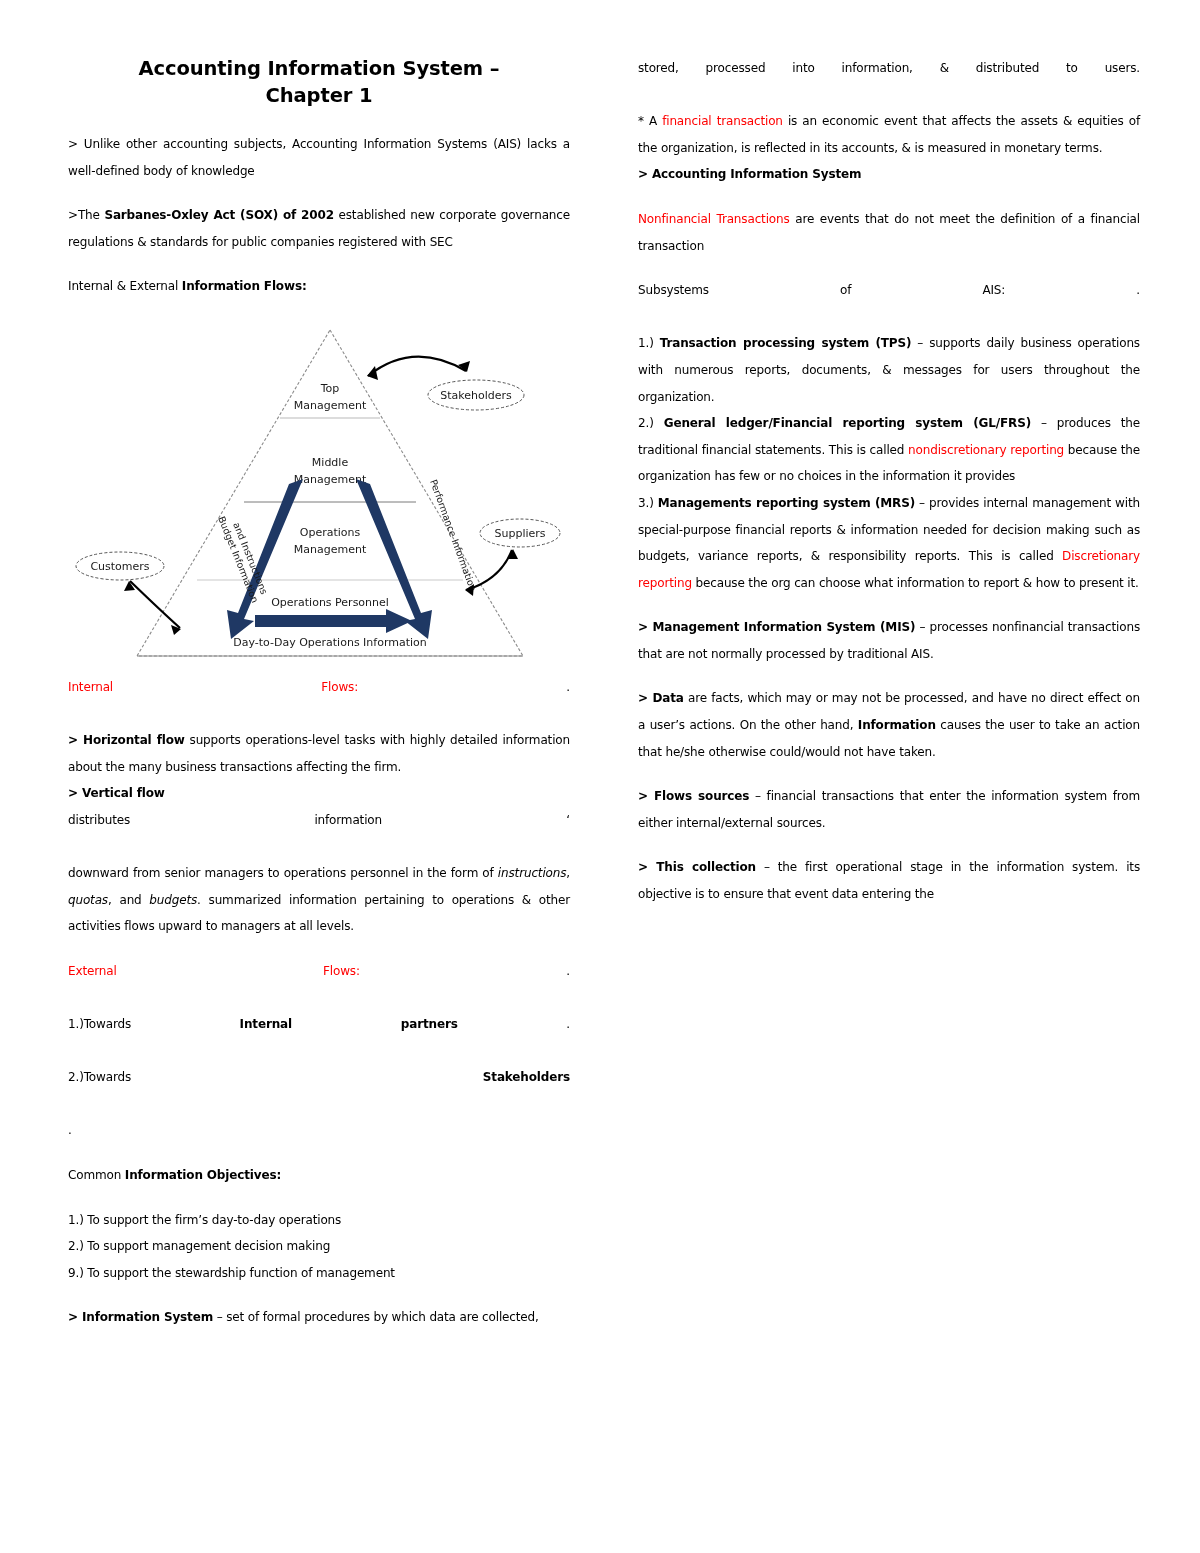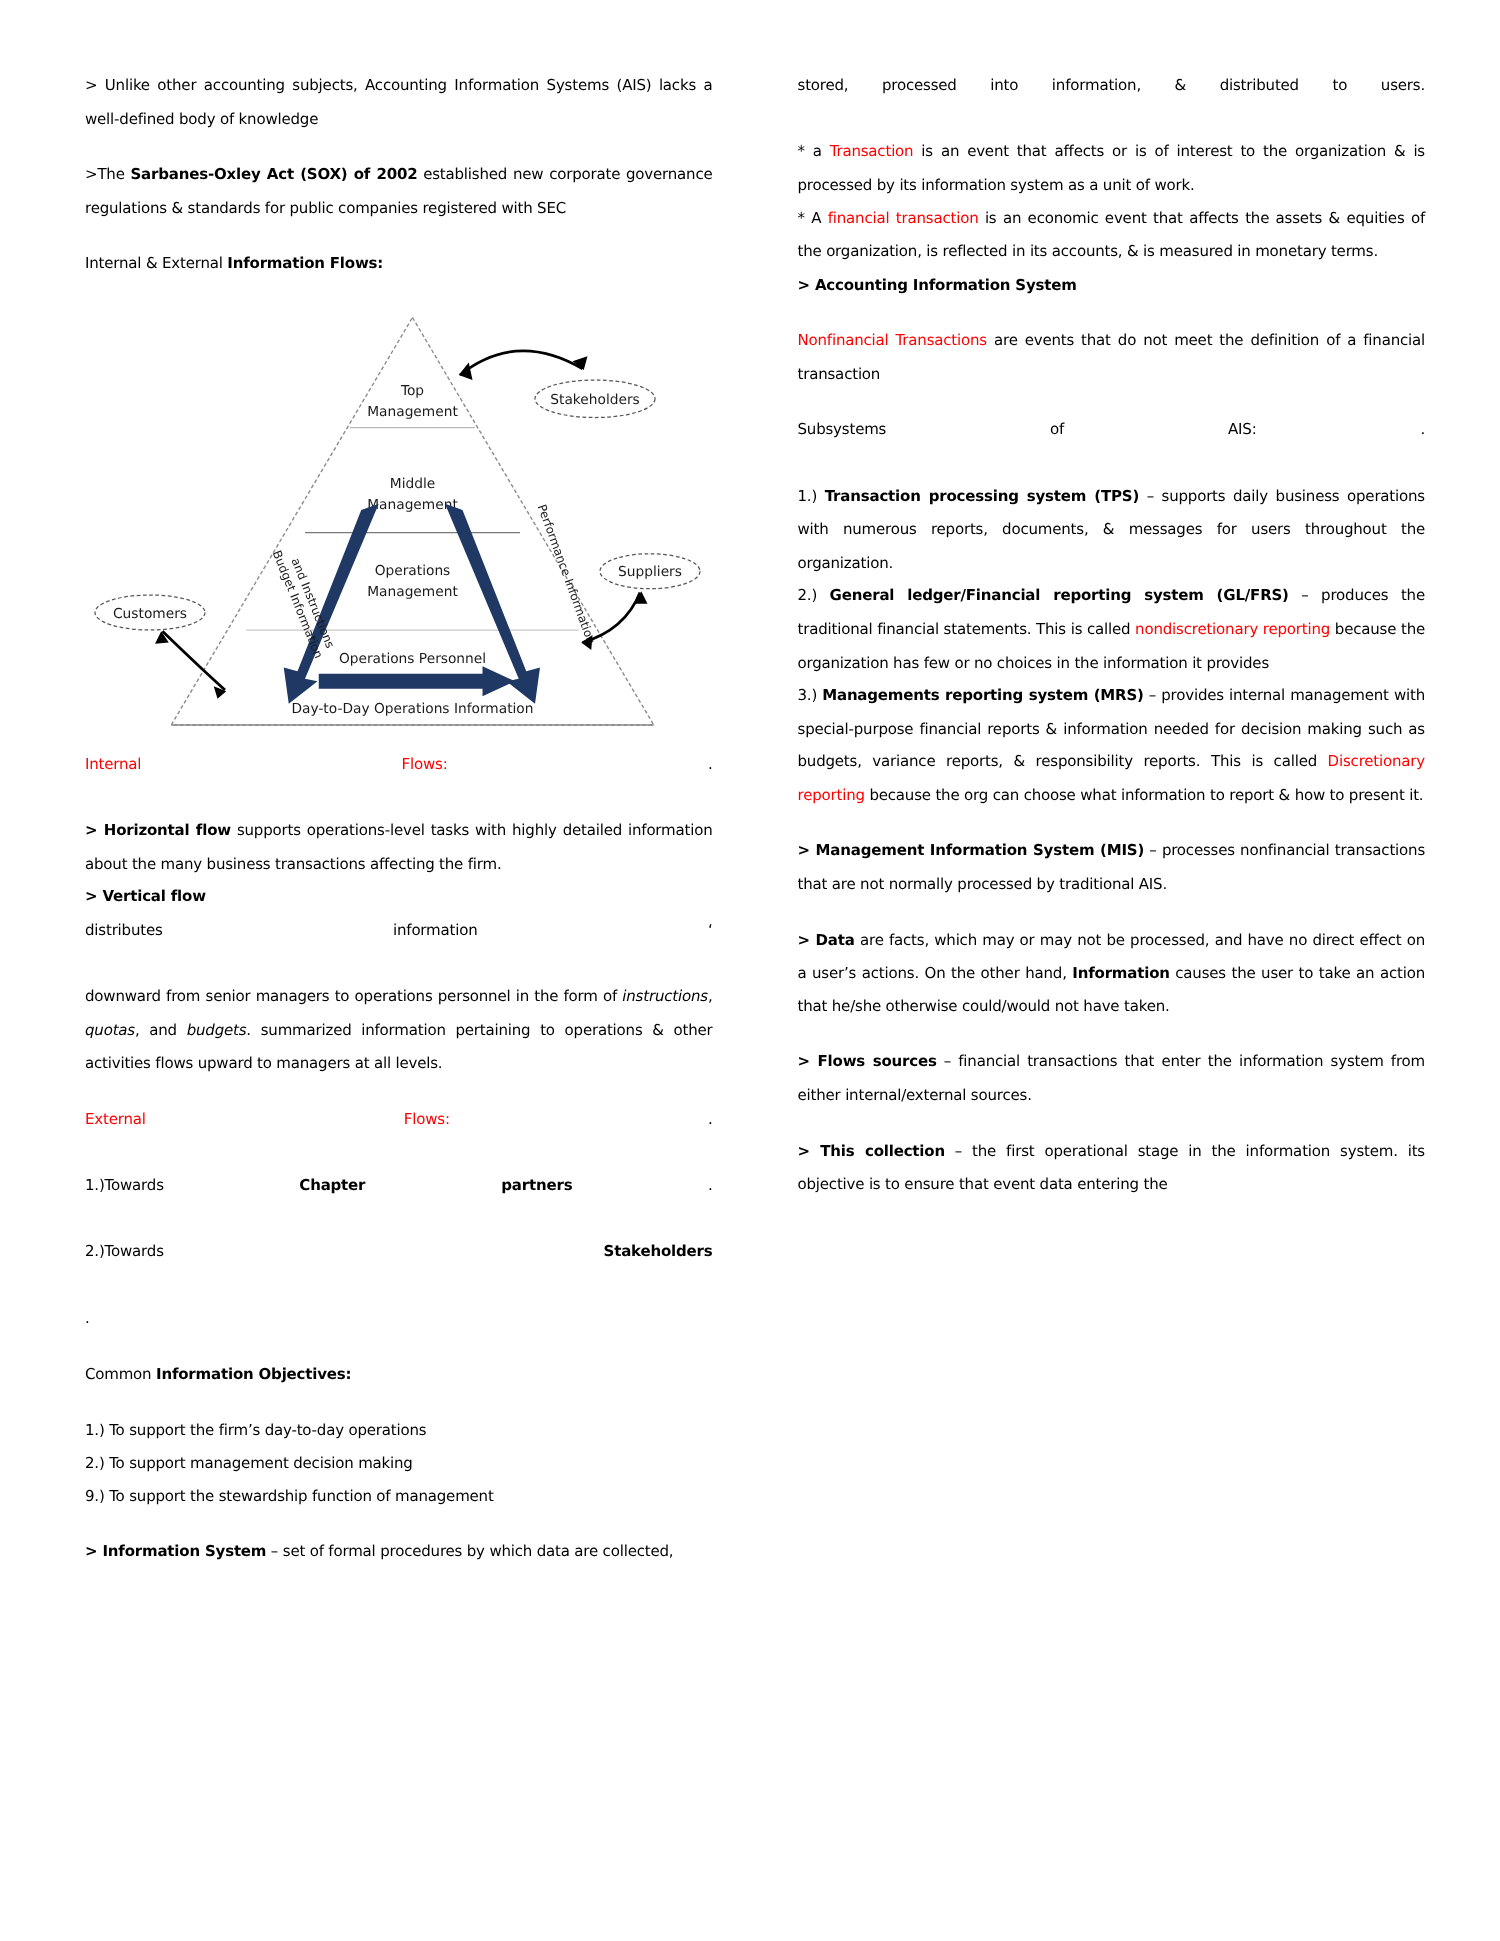--- a/index.html
+++ b/index.html
@@ -104,20 +104,24 @@
 </style>
 </head>
 <body>
 
 <div class="page">
 
   <div class="columns">
 
     <div class="col">
 
+      <div class="doc-title">
+        <span>Accounting Information System –</span><br>
+        <span>Chapter 1</span>
+      </div>
 
       <p class="para">
         <span>&gt; Unlike other accounting subjects, Accounting Information Systems (AIS) lacks a well-defined body of knowledge</span>
       </p>
 
       <p class="para">
         <span>&gt;The </span><b>Sarbanes-Oxley Act (SOX) of 2002</b><span> established new corporate governance regulations &amp; standards for public companies registered with SEC</span>
       </p>
 
       <p class="para">
@@ -208,21 +212,21 @@
       </p>
 
       <p class="para tight">
         <span class="jline">
           <span class="red">External  Flows:</span>
           <span>.</span>
         </span>
       </p>
       <p class="para tight">
         <span class="jline">
-          <span>1.)Towards </span><b>Chapter partners</b>
+          <span>1.)Towards </span><b>Internal partners</b>
           <span>.</span>
         </span>
       </p>
       <p class="para tight">
         <span class="jline">
           <span>2.)Towards</span>
           <b>Stakeholders</b>
         </span>
       </p>
       <p class="para">
@@ -248,23 +252,20 @@
       </p>
 
     </div>
 
     <div class="col">
 
       <p class="para tight">
         <span class="jline">stored, processed into information, &amp; distributed to users.</span>
       </p>
 
-      <p class="para tight">
-        <span>* a </span><span class="red">Transaction</span><span> is an event that affects or is of interest to the organization &amp; is processed by its information system as a unit of work.</span>
-      </p>
 
       <p class="para tight">
         <span>* A </span><span class="red">financial transaction</span><span> is an economic event that affects the assets &amp; equities of the organization, is reflected in its accounts, &amp; is measured in monetary terms.</span>
       </p>
 
       <p class="para">
         <b>&gt; Accounting Information System</b>
       </p>
 
       <p class="para">

